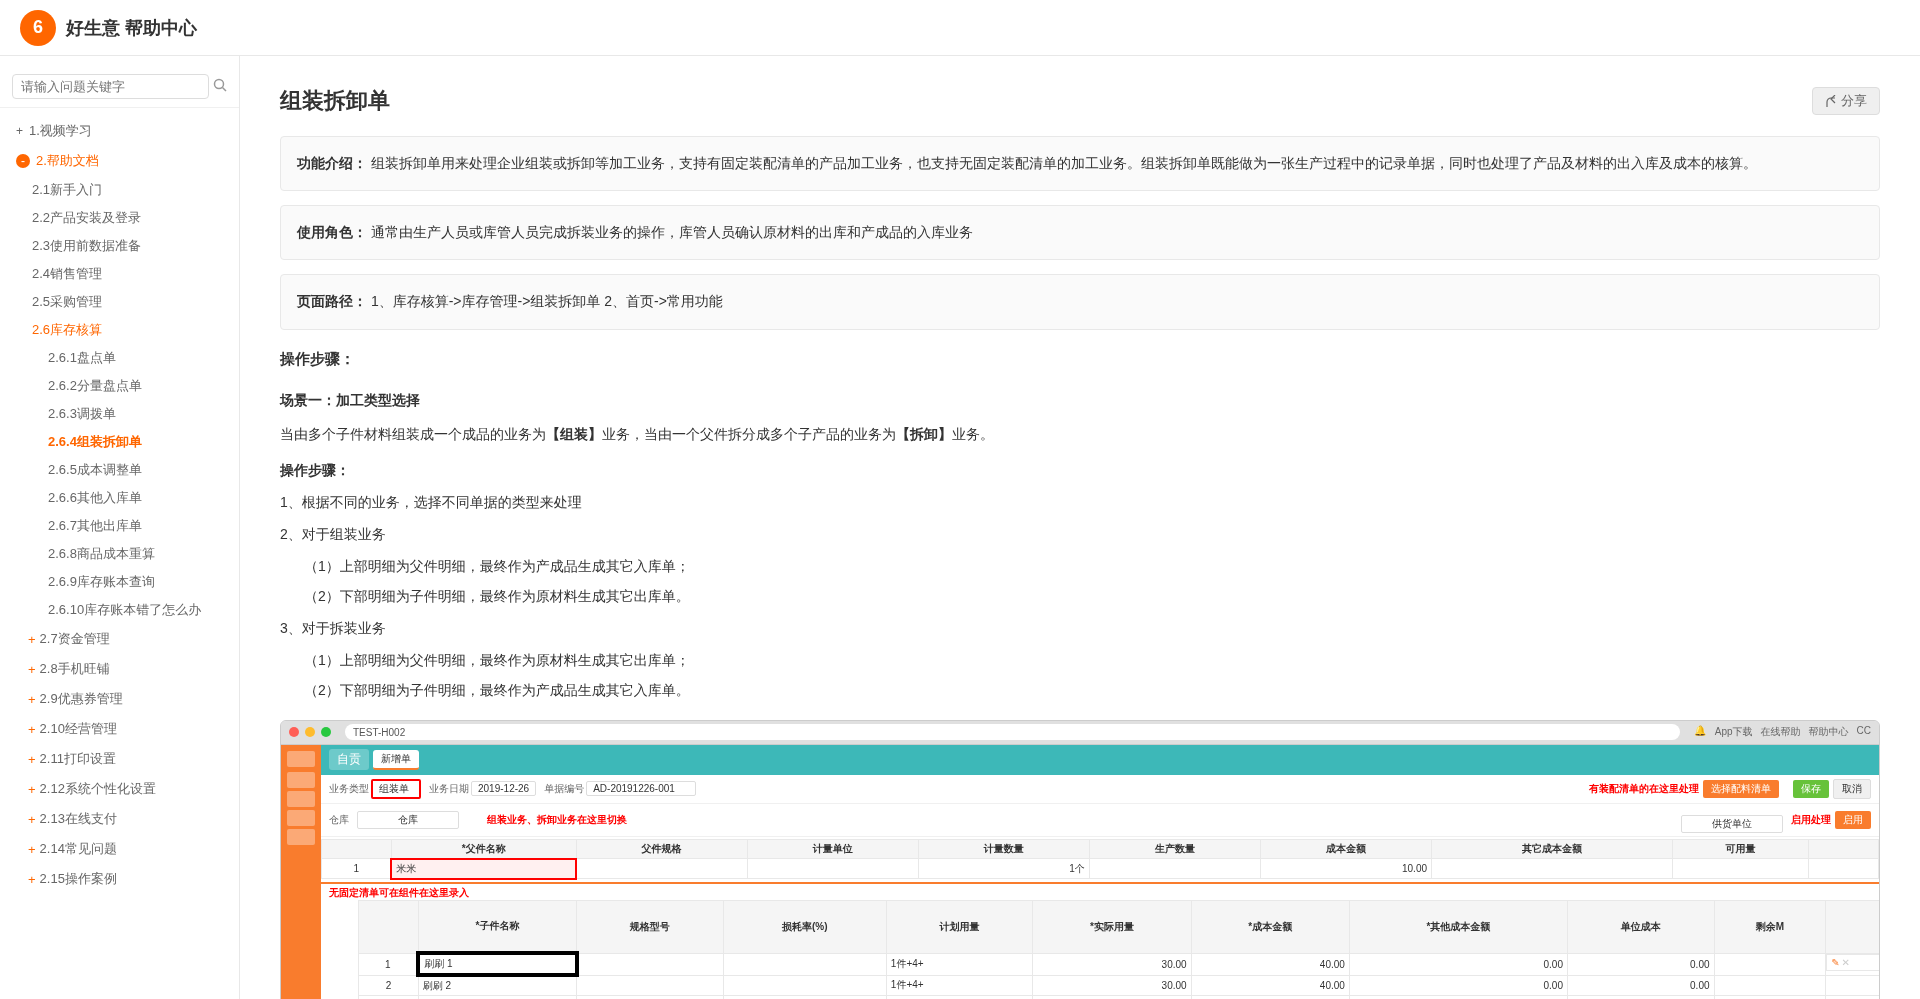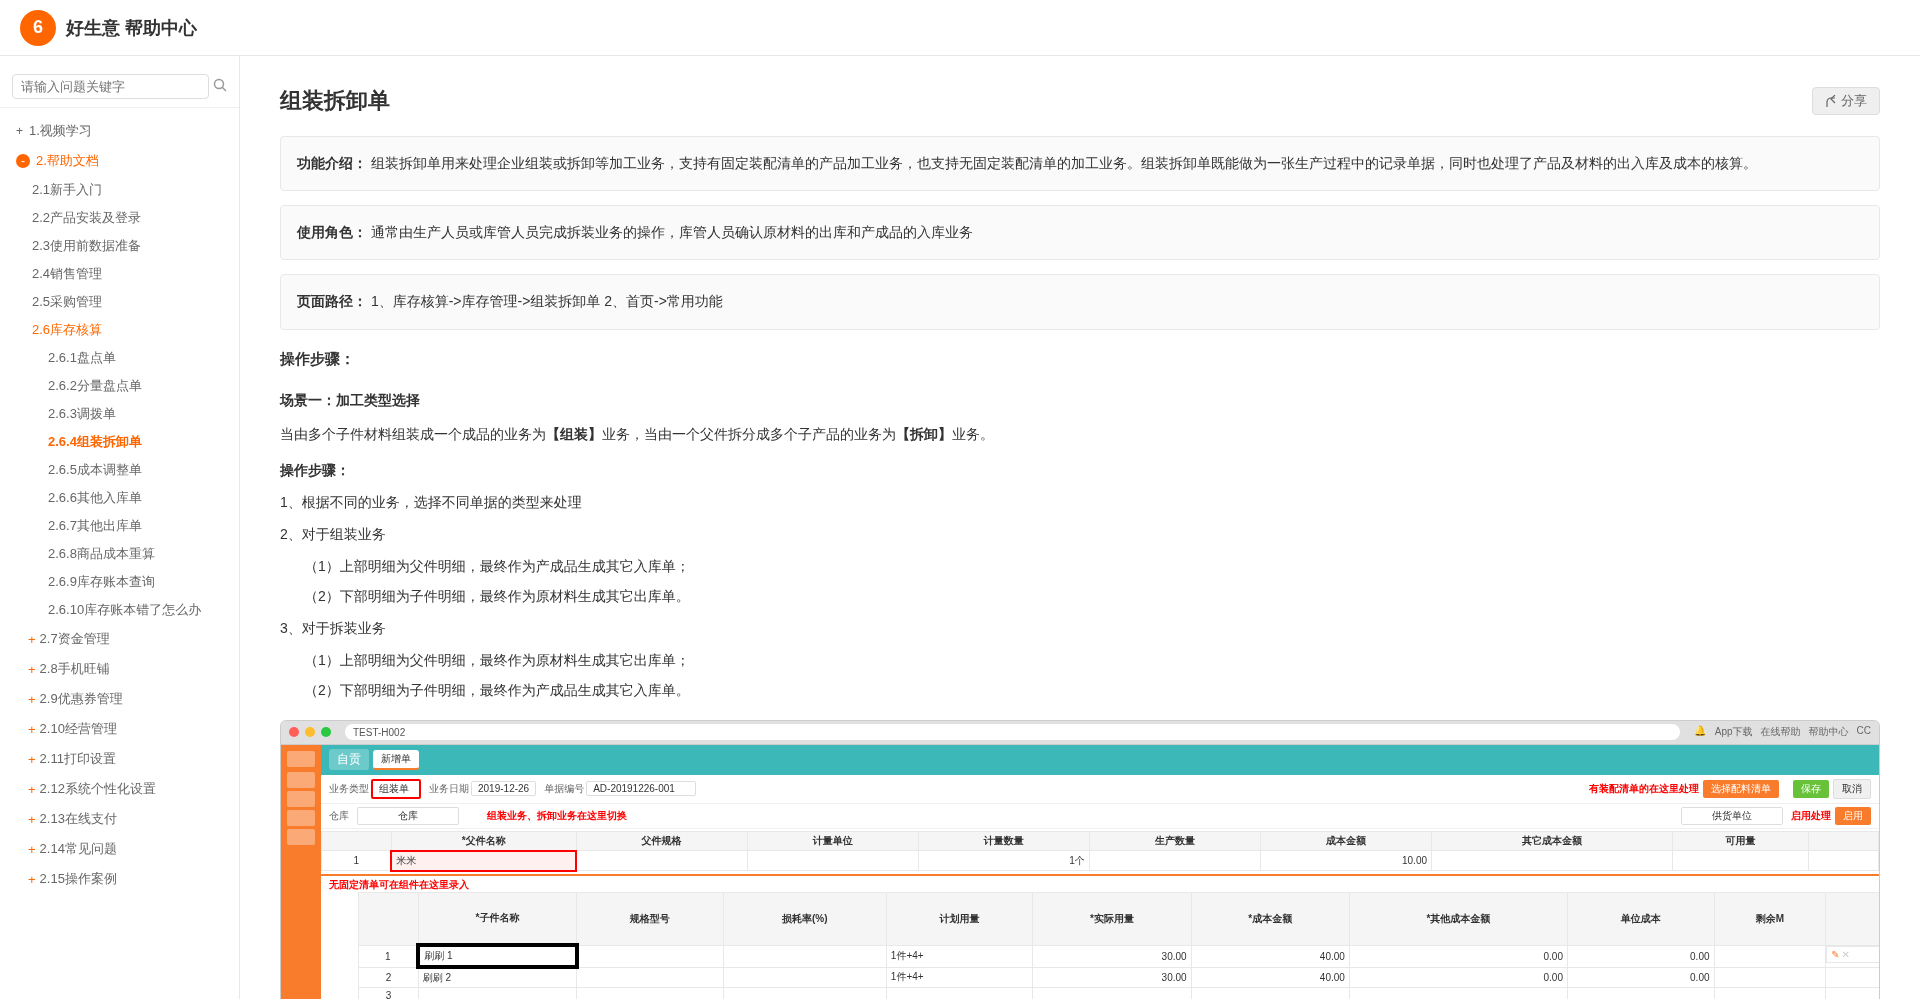--- a/index.html
+++ b/index.html
@@ -298,21 +298,21 @@
             <span style="font-size:10px;color:#666;">仓库</span>
             <div style="border:1px solid #ddd;border-radius:2px;padding:1px 40px;font-size:10px;background:#fff;">仓库</div>
 
             <div style="position:relative;margin-left:20px;">
               <span style="color:#f00;font-size:10px;font-weight:bold;">组装业务、拆卸业务在这里切换</span>
             </div>
 
             <div style="flex:1;"></div>
 
             <div style="display:flex;align-items:center;gap:4px;position:relative;">
-              <div style="border:1px solid #ddd;border-radius:2px;padding:1px 30px;font-size:10px;background:#fff;min-width:60px;">供货单位</div>
+              <div style="border:1px solid #ddd;border-radius:2px;padding:1px 30px;font-size:10px;background:#fff;min-width:60px;margin-top:8px;">供货单位</div>
             </div>
             <div style="display:flex;align-items:center;gap:4px;">
               <span style="color:#f00;font-size:10px;font-weight:bold;">启用处理</span>
               <button style="background:#f97c2d;color:#fff;border:none;padding:2px 8px;border-radius:2px;font-size:10px;cursor:pointer;">启用</button>
             </div>
           </div>
 
           <div style="padding:2px 0;overflow:hidden;flex:1;">
             <table style="width:100%;border-collapse:collapse;font-size:10px;">
               <thead>

